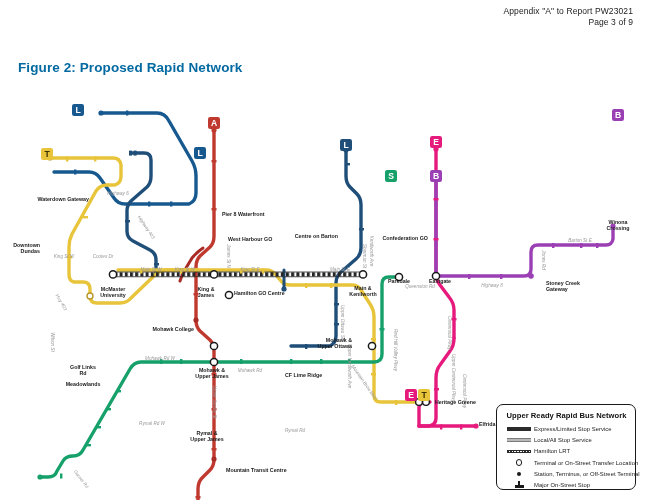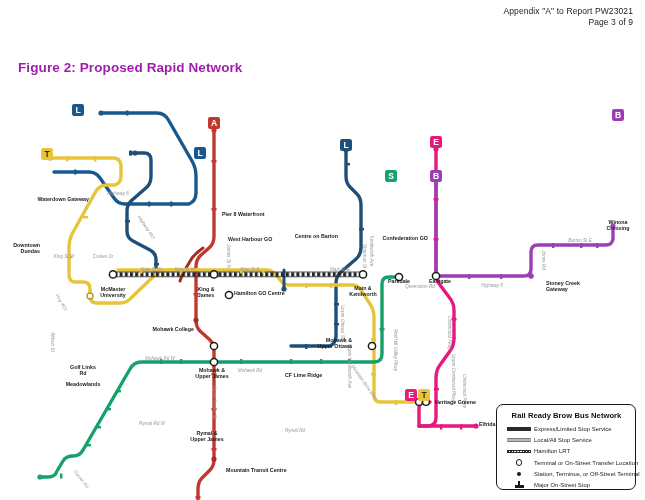--- a/index.html
+++ b/index.html
@@ -35,21 +35,21 @@
   #hdr-line1 { top: 6px; }
   #hdr-line2 { top: 17px; }
 
   #fig-title {
     position: absolute;
     left: 18px;
     top: 60px;
     font-size: 13.5px;
     font-weight: bold;
     letter-spacing: .1px;
-    color: #a21caf;
+    color: #0369a1;
   }
 
   
   #map-stage {
     position: absolute;
     left: 0;
     top: 88px;
     width: 645px;
     height: 412px;
   }
@@ -452,21 +452,21 @@
           <text x="479" y="338" text-anchor="start" font-family="&quot;Liberation Sans&quot;, sans-serif" font-size="5.3" font-weight="bold" fill="#1a1a1a"><tspan x="479" dy="0">Elfrida Gateway</tspan></text>
           <text x="207" y="347" text-anchor="middle" font-family="&quot;Liberation Sans&quot;, sans-serif" font-size="5.3" font-weight="bold" fill="#1a1a1a"><tspan x="207" dy="0">Rymal &amp;</tspan><tspan x="207" dy="6.2">Upper James</tspan></text>
           <text x="226" y="384" text-anchor="start" font-family="&quot;Liberation Sans&quot;, sans-serif" font-size="5.3" font-weight="bold" fill="#1a1a1a"><tspan x="226" dy="0">Mountain Transit Centre</tspan></text>
           <text x="180" y="455" text-anchor="end" font-family="&quot;Liberation Sans&quot;, sans-serif" font-size="5.3" font-weight="bold" fill="#1a1a1a"><tspan x="180" dy="0">Hamilton Airport</tspan></text>
           <text x="43" y="477" text-anchor="start" font-family="&quot;Liberation Sans&quot;, sans-serif" font-size="5.3" font-weight="bold" fill="#1a1a1a"><tspan x="43" dy="0">Ancaster Gateway</tspan></text>
         </g>
     </svg>
   </div>
 
   <div id="legend-box">
-    <div id="legend-title">Rail Ready Brow Bus Network</div>
+    <div id="legend-title">Upper Ready Rapid Bus Network</div>
 
     <div class="legend-row">
       <span class="legend-sym">
           <span class="sym-express"></span>
         </span>
       <span class="legend-text">Express/Limited Stop Service</span>
     </div>
     <div class="legend-row">
       <span class="legend-sym">
           <span class="sym-local"></span>

